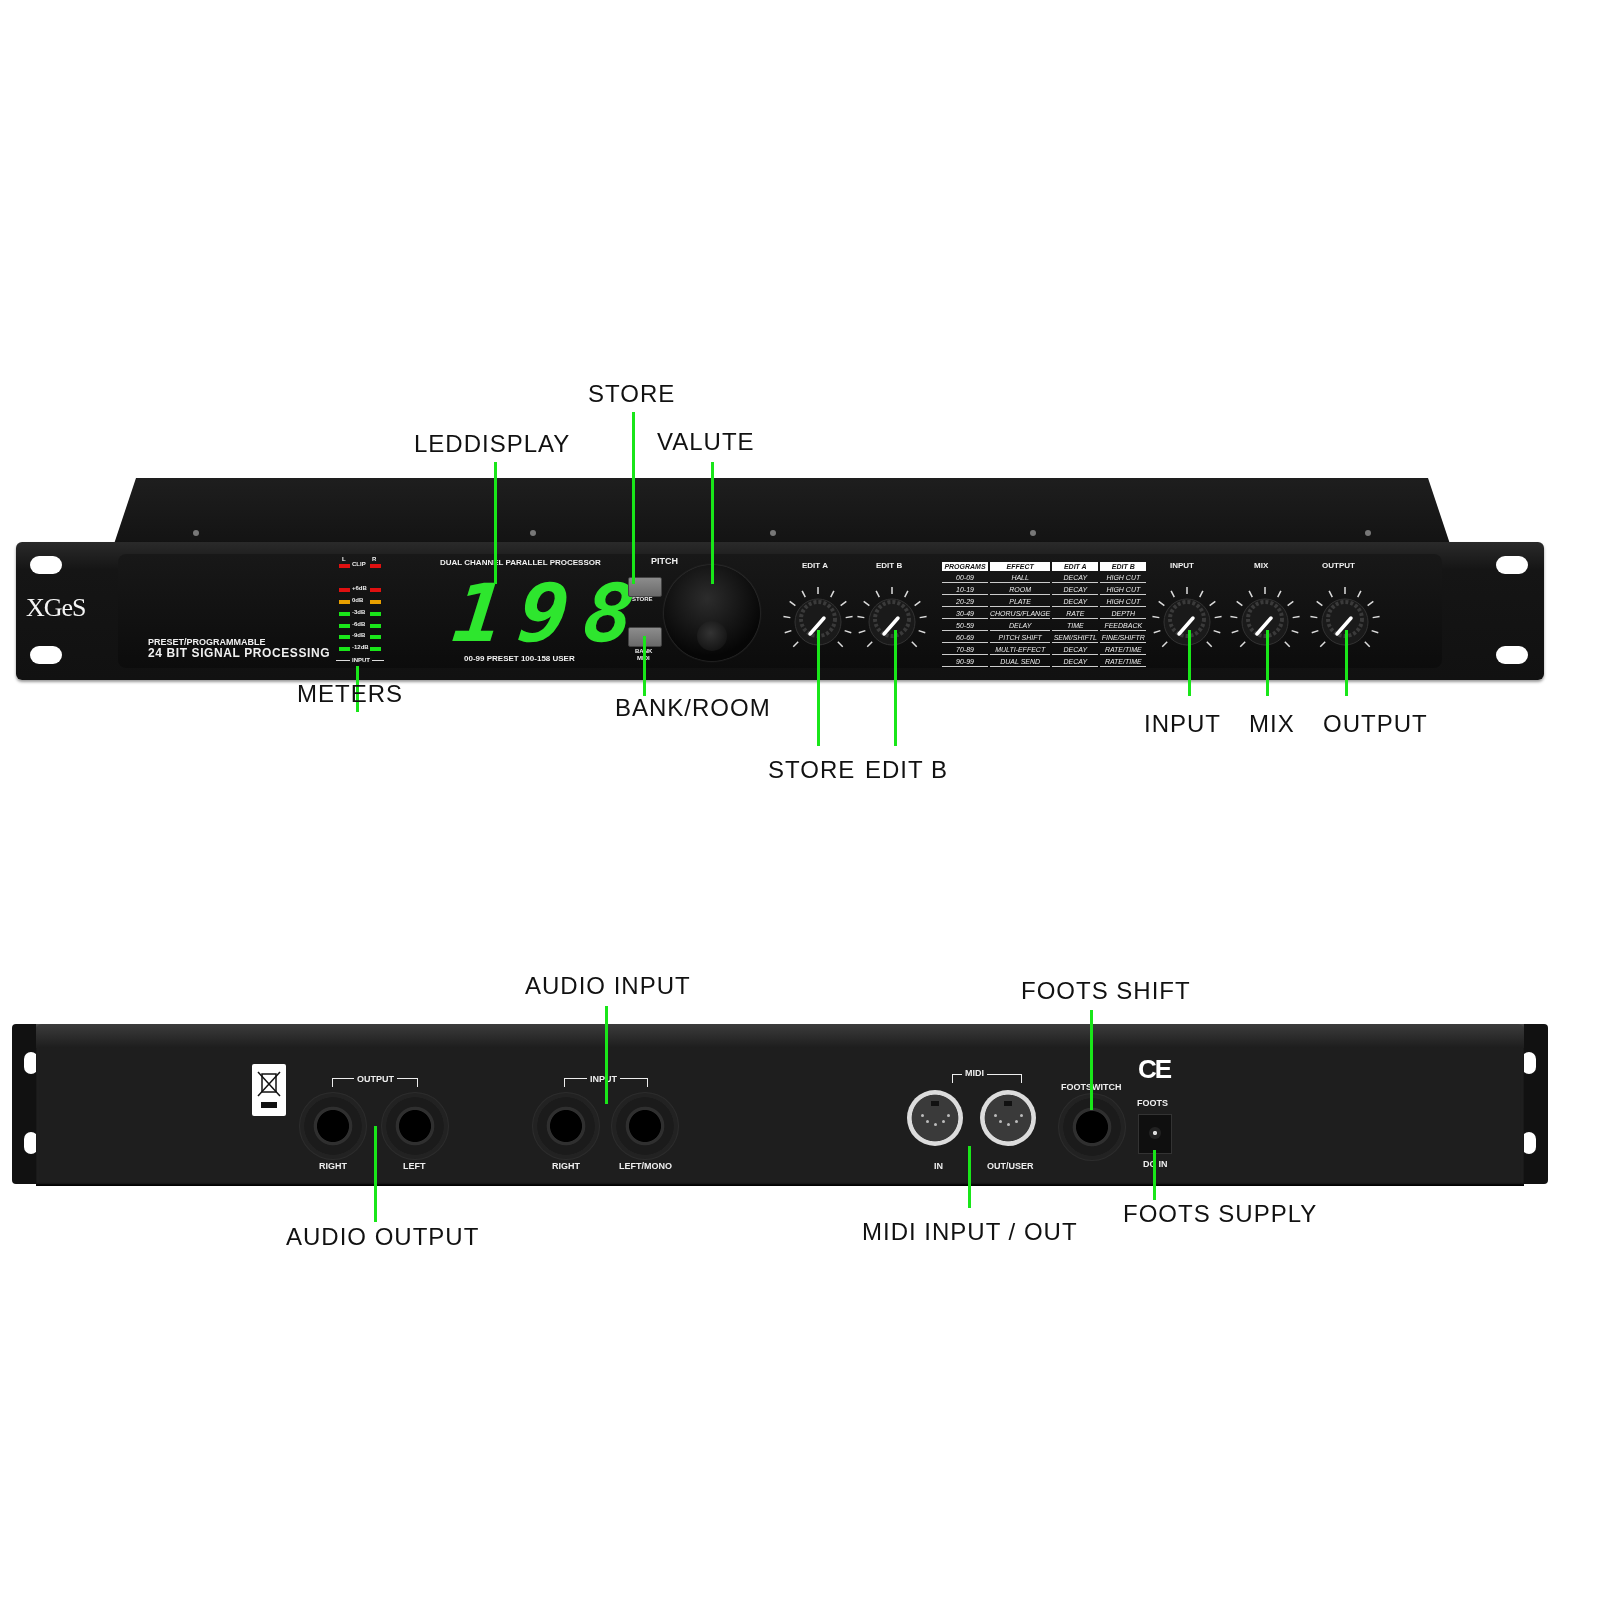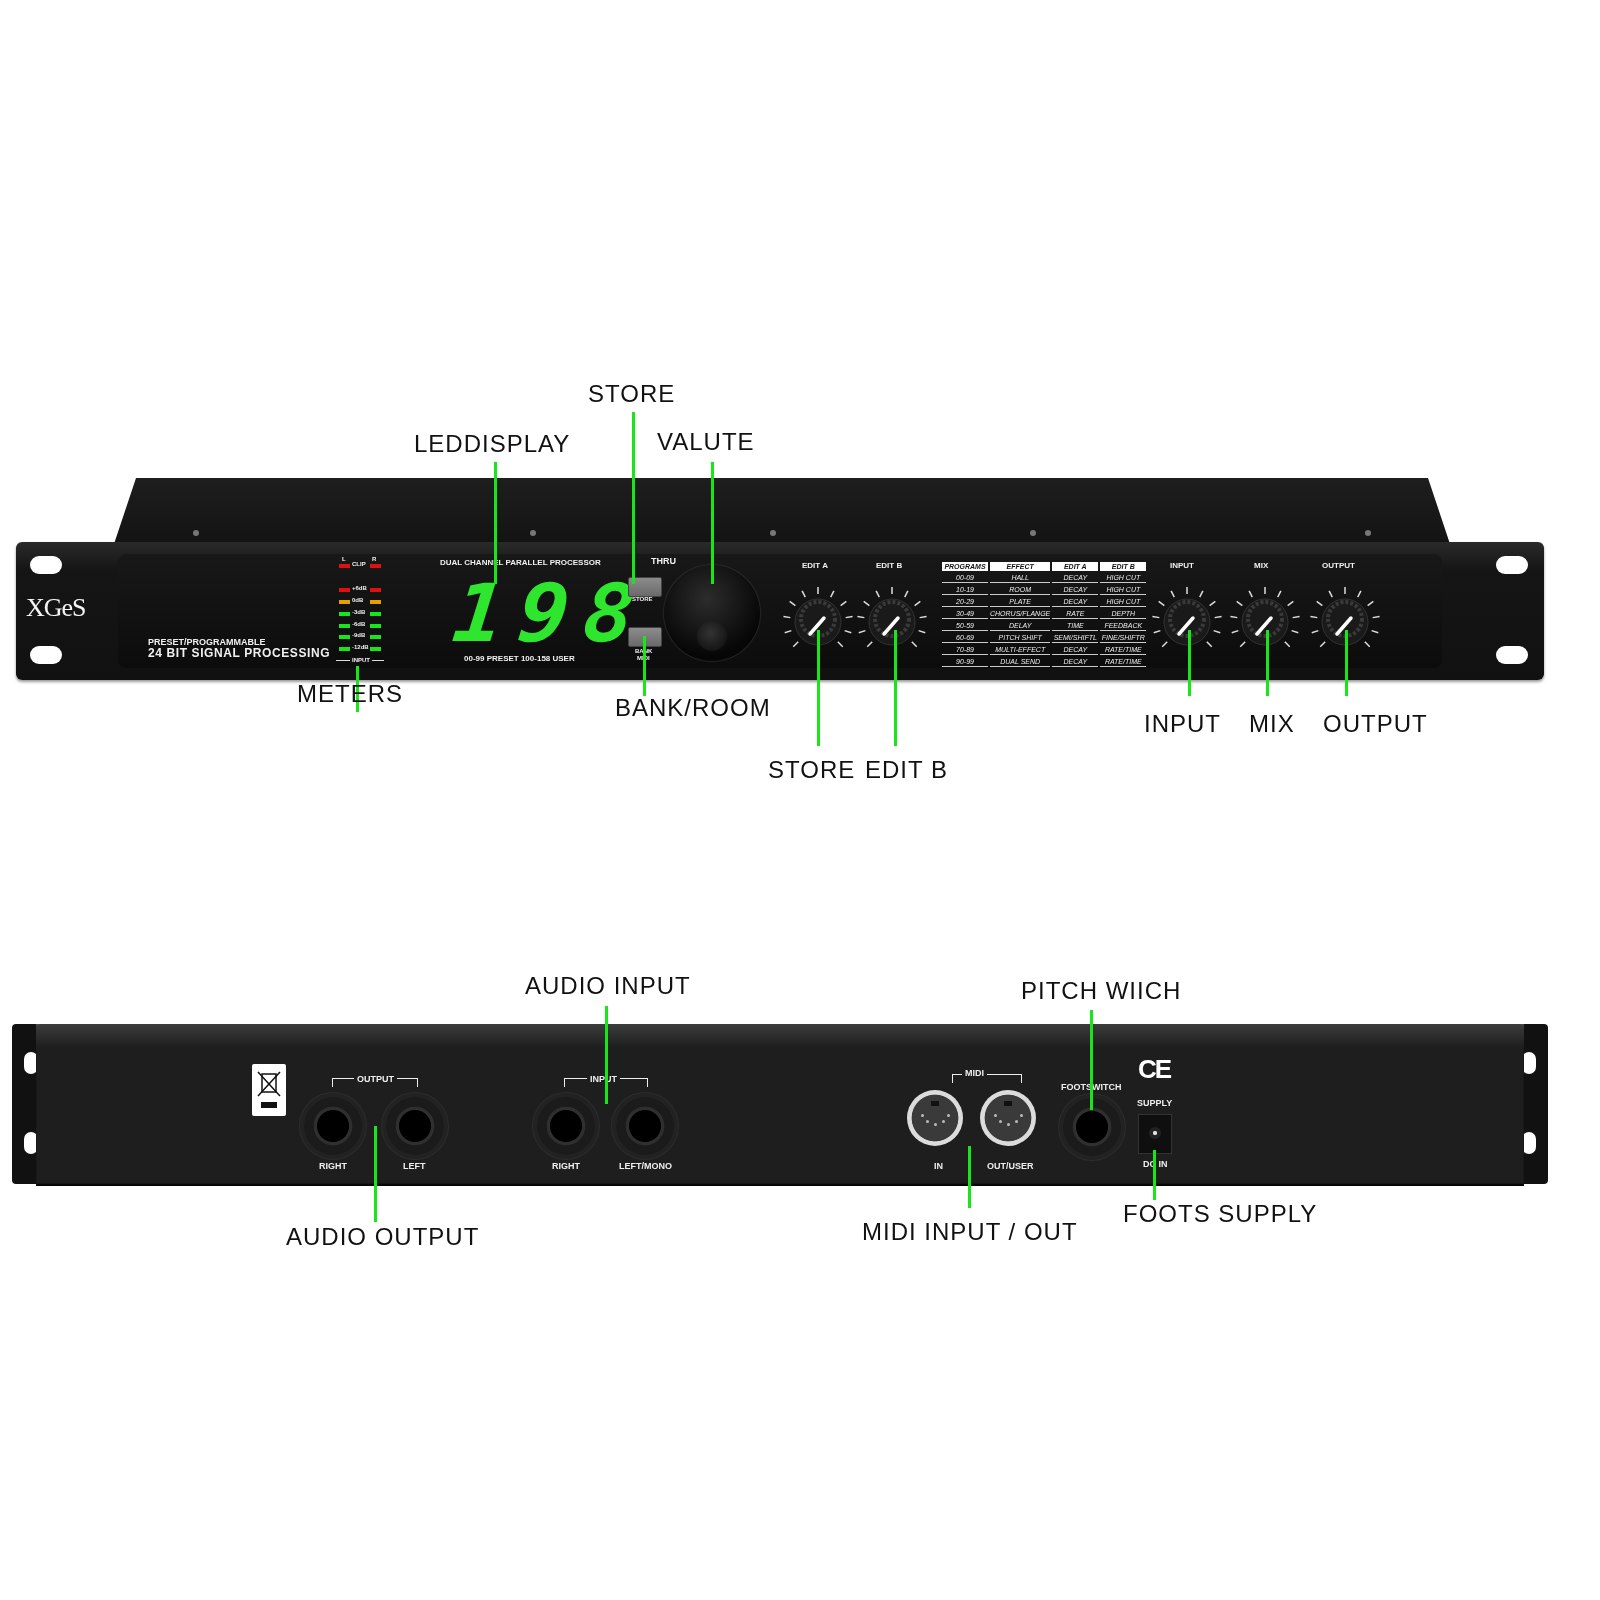--- a/index.html
+++ b/index.html
@@ -94,21 +94,21 @@
   <div class="small-w" style="left:440px;top:558px">DUAL CHANNEL PARALLEL PROCESSOR</div>
   <div class="digit" style="left:458px">198</div>
   <div class="small-w" style="left:464px;top:654px">00-99 PRESET 100-158 USER</div>
 
   <div class="btn-grey" style="left:628px;top:577px"></div>
   <div class="small-w" style="left:632px;top:596px;font-size:6px">STORE</div>
   <div class="btn-grey" style="left:628px;top:627px"></div>
   <div class="small-w" style="left:635px;top:648px;font-size:6px">BANK</div>
   <div class="small-w" style="left:637px;top:655px;font-size:6px">MIDI</div>
 
-  <div class="small-w" style="left:651px;top:556px;font-size:9px">THRU</div>
+  <div class="small-w" style="left:651px;top:556px;font-size:9px">PITCH</div>
   <div class="big-knob">
       <div class="dimple"></div>
     </div>
 
   <div class="small-w" style="left:802px;top:561px">EDIT A</div>
   <div class="knob" style="left:782px;top:586px">
       <svg viewBox="0 0 72 72">
         <line x1="16.201010126776666" y1="55.79898987322333" x2="11.251262658470832" y2="60.748737341529164" stroke="#ddd" stroke-width="1.5"></line>
         <line x1="9.370417543735702" y1="44.65247584249853" x2="2.7130219296696296" y2="46.81559480312317" stroke="#ddd" stroke-width="1.5"></line>
         <line x1="8.344726463336144" y1="31.619834978873534" x2="1.4309080791701803" y2="30.524793723591916" stroke="#ddd" stroke-width="1.5"></line>
@@ -337,29 +337,29 @@
       <div class="pin" style="left:35px;top:30px"></div>
       <div class="pin" style="left:40px;top:24px"></div>
   </div>
   <div class="blabel" style="left:931px;top:1161px">IN</div>
   <div class="blabel" style="left:984px;top:1161px">OUT/USER</div>
 
   <div class="blabel" style="left:1058px;top:1082px">FOOTSWITCH</div>
   <div class="jack" style="left:1063px;top:1098px"></div>
 
   <div class="ce">CE</div>
-  <div class="blabel" style="left:1134px;top:1098px">SUPPLY</div>
+  <div class="blabel" style="left:1134px;top:1098px">FOOTS</div>
   <div class="dcjack">
       <div class="p"></div>
     </div>
   <div class="blabel" style="left:1140px;top:1159px">DC IN</div>
 </div>
 
 <div class="callout" style="left:525px;top:972px">AUDIO INPUT</div>
 <div class="gline" style="left:605px;top:1006px;height:98px"></div>
-<div class="callout" style="left:1021px;top:977px">PITCH WIICH</div>
+<div class="callout" style="left:1021px;top:977px">FOOTS SHIFT</div>
 <div class="gline" style="left:1090px;top:1010px;height:100px"></div>
 <div class="gline" style="left:374px;top:1126px;height:96px"></div>
 <div class="callout" style="left:286px;top:1223px">AUDIO OUTPUT</div>
 <div class="gline" style="left:968px;top:1146px;height:62px"></div>
 <div class="callout" style="left:862px;top:1218px">MIDI  INPUT / OUT</div>
 <div class="gline" style="left:1153px;top:1150px;height:50px"></div>
 <div class="callout" style="left:1123px;top:1200px">FOOTS SUPPLY</div>
 
 </body></html>

